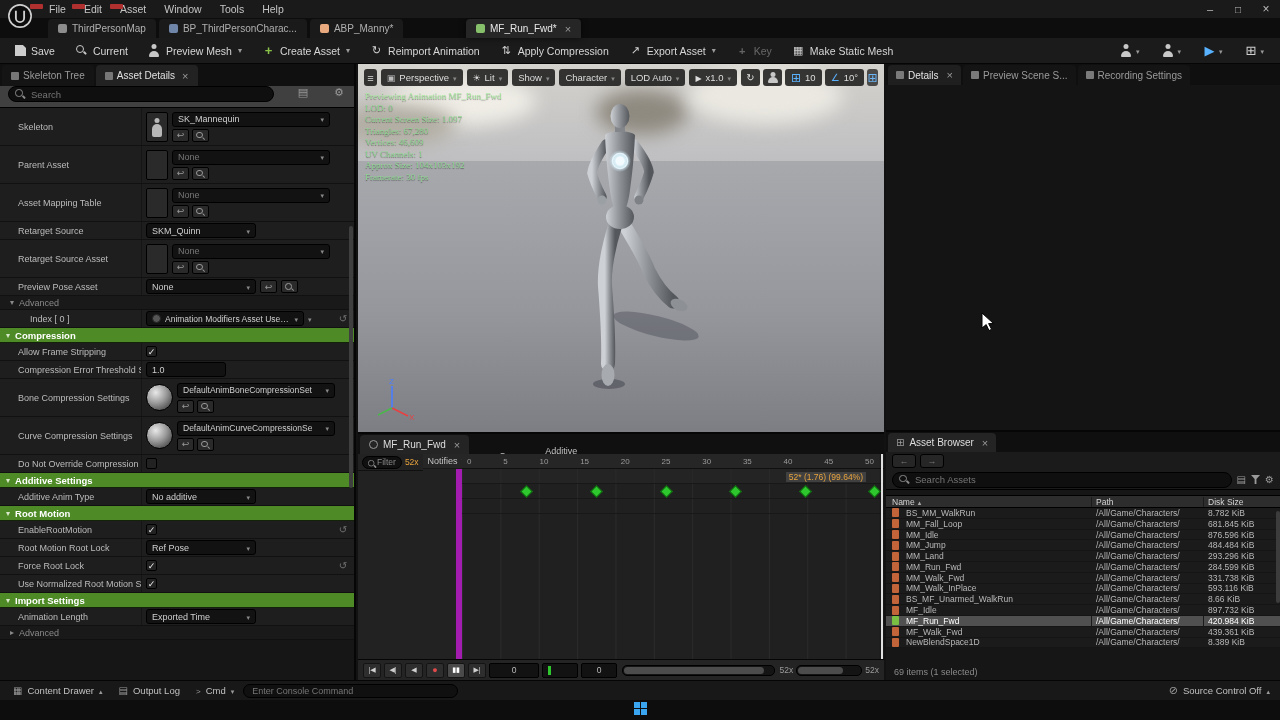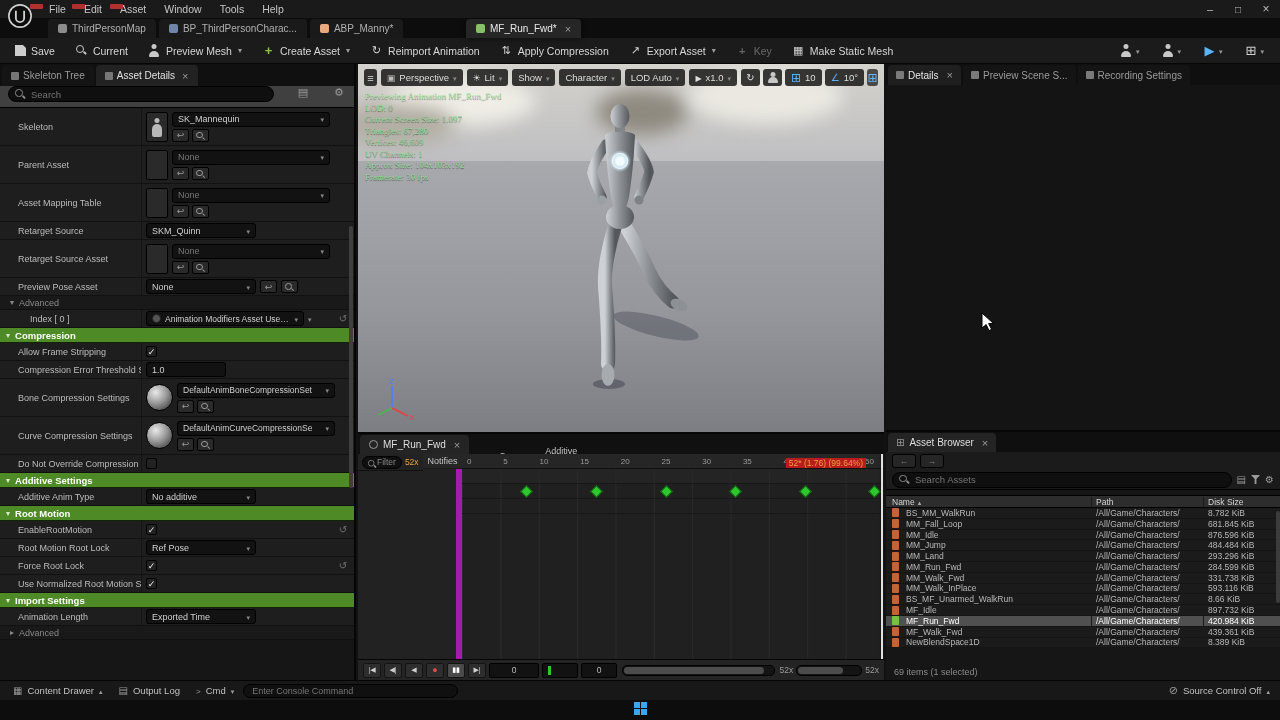--- a/index.html
+++ b/index.html
@@ -143,21 +143,21 @@
 .tl-filter{height:17px;display:flex;align-items:center;gap:3px;padding:0 4px;border-bottom:1px solid #101010;}
 .f-box{flex:1;height:13px;background:#101010;border:1px solid #000;border-radius:7px;display:flex;align-items:center;gap:3px;padding:0 5px 0 14px;color:#8a8a8a;font-size:8.5px;position:relative;}
 .f-box .mag{left:4px;top:2px;transform:scale(.8)}
 .badge-orange{color:#e8a33d;font-size:8.5px;flex:none}
 .tl-row{height:15px;display:flex;align-items:center;padding:0 5px;border-bottom:1px solid #181818;background:#262626;font-size:9px;color:#c4c4c4;}
 .tl-row.indent{padding-left:14px;background:#202020}
 .tl-row.has-caret::after{content:"▾";margin-left:4px;font-size:7px;color:#999}
 .tl-left-rest{flex:1;background:#1d1d1d}
 .tl-right{flex:1;position:relative;background:#202020;min-width:0;}
 .tl-ruler{position:relative;height:15px;background:#262626;border-bottom:1px solid #101010;display:flex;justify-content:space-between;align-items:center;padding:0 10px 0 5px;font-size:8px;color:#9a9a9a;z-index:2;}
-.playhead-label{position:absolute;right:18px;top:4px;color:#e8a33d;font-size:8.5px;background:#b91c1c;padding:0 3px;}
+.playhead-label{position:absolute;right:18px;top:18px;color:#e8a33d;font-size:8.5px;background:#404040;padding:0 3px;}
 .tl-tracks{position:absolute;top:15px;left:0;right:0;bottom:0;background-image:linear-gradient(90deg,#2b2b2b 1px,transparent 1px);background-size:9.09% 100%;}
 .tl-lane{height:15px;border-bottom:1px solid #181818;position:relative;}
 .lane-notifies{background:rgba(40,40,40,.55)}
 .marker{position:absolute;top:2.5px;width:9px;height:9px;background:#2ec82e;border:1px solid #0a5c0a;transform:rotate(45deg);margin-left:-5px;}
 .playhead{position:absolute;top:0;bottom:0;width:1.5px;background:#e0e0e0;box-shadow:0 0 2px #000;z-index:3;}
 .tl-playbar{height:21px;background:#242424;border-top:1px solid #060606;display:flex;align-items:center;gap:3px;padding:0 5px;flex:none;}
 .pb-btn{width:18px;height:15px;background:#2e2e2e;border:1px solid #141414;border-radius:2px;display:flex;align-items:center;justify-content:center;font-size:7px;color:#cfcfcf;}
 .pb-btn.record{color:#e04a4a;font-size:9px}
 .pb-btn.active{background:#4a4a4a;color:#fff}
 .pb-field{height:15px;background:#121212;border:1px solid #000;border-radius:2px;display:flex;align-items:center;justify-content:center;font-size:8.5px;color:#bbb;flex:none}

